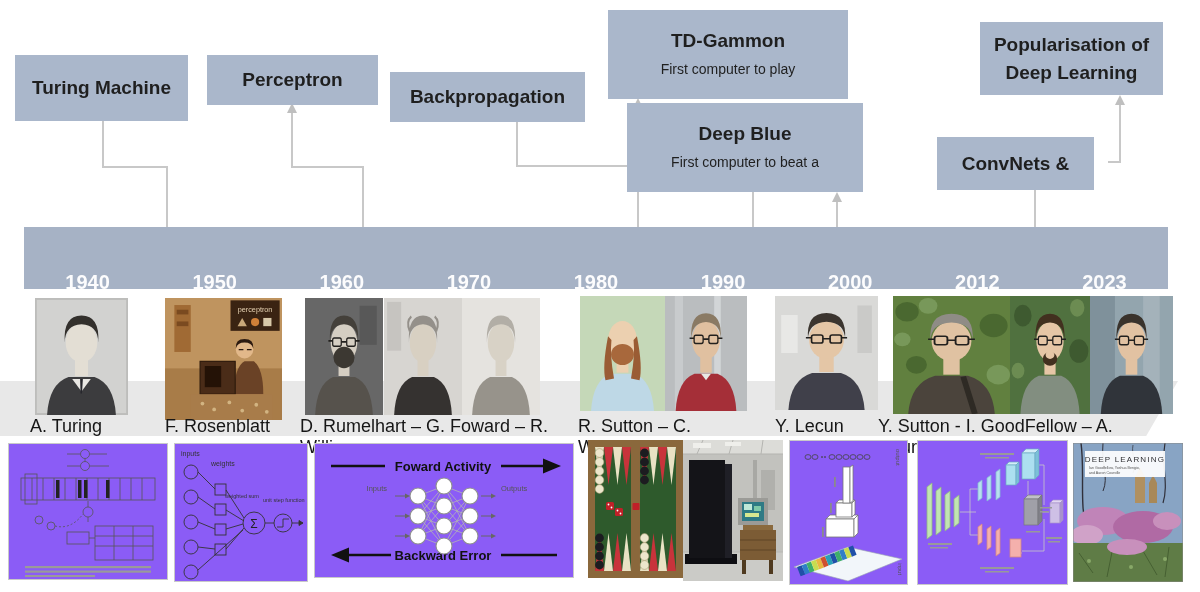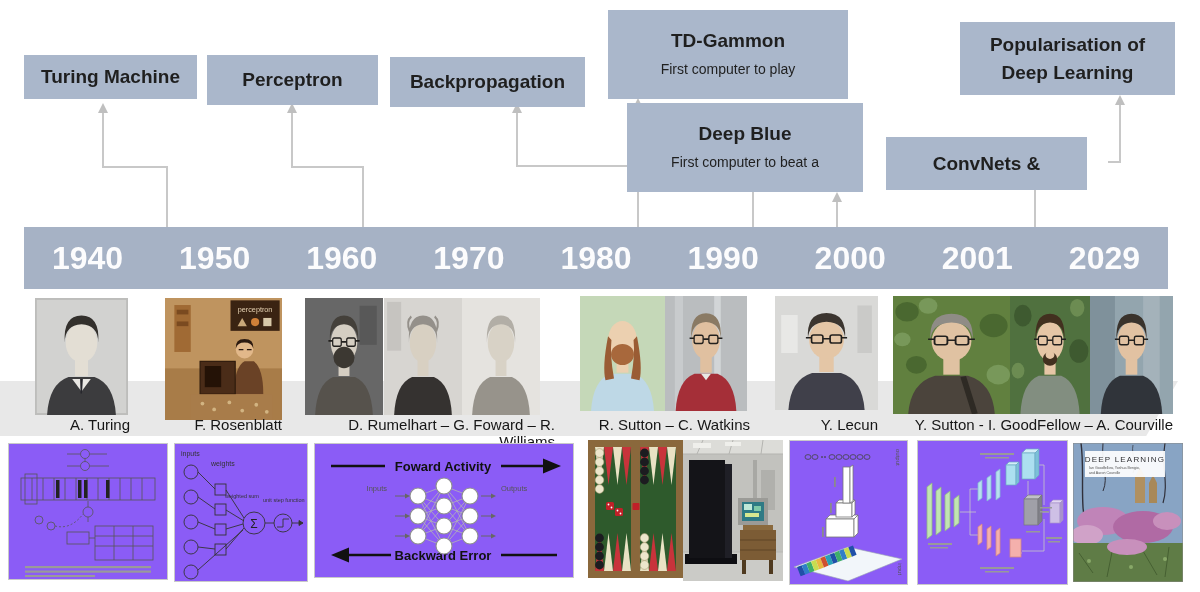--- a/index.html
+++ b/index.html
@@ -6,27 +6,27 @@
   .canvas{position:relative;width:1200px;height:592px;background:#fff;overflow:hidden;
           font-family:"Liberation Sans",sans-serif;}
   .box{position:absolute;background:var(--milestone-fill,#aab7cb);color:var(--box-text,#1f1f1f);
        display:flex;flex-direction:column;justify-content:center;text-align:center;z-index:3;}
   .bt{font-weight:bold;font-size:19px;line-height:28px;}
   .bl{font-size:14px;line-height:28px;}
   .boldlines .bl{font-weight:bold;font-size:19px;}
   .bar{position:absolute;left:24px;top:227px;width:1144px;height:62px;
        background:var(--timeline-fill,#a6b2c5);display:flex;z-index:2;}
   .bar span{flex:1;text-align:center;line-height:62px;color:var(--year-text,#fcfcfd);
-            font-weight:bold;font-size:32px;}
+            font-weight:bold;font-size:20px;margin-top:24px;}
   #connectors{position:absolute;left:0;top:0;z-index:1;}
   .band{position:absolute;left:0;top:381px;width:1178px;height:55px;background:var(--band,#e8e8e8);
         clip-path:polygon(0 0,100% 0,97.3% 100%,0 100%);z-index:0;}
   .photo{position:absolute;z-index:2;}
   .photo svg{width:100%;height:100%;display:block;}
-  .caption{position:absolute;top:416px;font-size:15px;color:#161616;text-align:right;z-index:2;}
+  .caption{position:absolute;top:416px;font-size:18px;color:#161616;text-align:left;z-index:2;}
   .fig{position:absolute;z-index:2;background:#8b5cf6;border:1px solid #c9c9c9;box-sizing:border-box;}
   .fig.noborder{border:none;}
   .fig svg{width:100%;height:100%;display:block;}
   svg text{font-family:"Liberation Sans",sans-serif;}
 </style>
 </head>
 <body>
 
 <div class="canvas">
 
@@ -61,55 +61,55 @@
     <g fill="#bfbfbf">
       <polygon points="103,103 98,113 108,113"></polygon>
       <polygon points="292,103 287,113 297,113"></polygon>
       <polygon points="517,103 512,113 522,113"></polygon>
       <polygon points="638,98 633,108 643,108"></polygon>
       <polygon points="837,192 832,202 842,202"></polygon>
       <polygon points="1120,95 1115,105 1125,105"></polygon>
     </g>
   </svg>
 
-  <div class="box" style="left:24px;top:55px;width:173px;height:44px">
+  <div class="box" style="left:15px;top:55px;width:173px;height:66px">
     <div class="bt">Turing Machine</div>
   </div>
   <div class="box" style="left:207px;top:55px;width:171px;height:50px">
     <div class="bt">Perceptron</div>
   </div>
-  <div class="box" style="left:390px;top:57px;width:195px;height:50px">
+  <div class="box" style="left:390px;top:72px;width:195px;height:50px">
     <div class="bt">Backpropagation</div>
   </div>
   <div class="box" style="left:608px;top:10px;width:240px;height:89px">
     <div class="bt">TD-Gammon</div>
     <div class="bl">First computer to play</div>
   </div>
   <div class="box" style="left:627px;top:103px;width:236px;height:89px">
     <div class="bt">Deep Blue</div>
     <div class="bl">First computer to beat a</div>
   </div>
-  <div class="box boldlines" style="left:886px;top:137px;width:201px;height:53px">
+  <div class="box boldlines" style="left:937px;top:137px;width:157px;height:53px">
     <div class="bt">ConvNets &amp;</div>
   </div>
-  <div class="box boldlines" style="left:960px;top:22px;width:215px;height:73px">
+  <div class="box boldlines" style="left:980px;top:22px;width:183px;height:73px">
     <div class="bt">Popularisation of</div>
     <div class="bl">Deep Learning</div>
   </div>
 
   <div class="bar">
     <span>1940</span>
     <span>1950</span>
     <span>1960</span>
     <span>1970</span>
     <span>1980</span>
     <span>1990</span>
     <span>2000</span>
-    <span>2001</span>
-    <span>2029</span>
+    <span>2012</span>
+    <span>2023</span>
   </div>
 
   <div class="band"></div>
 
   <div class="photo" style="left:35px;top:298px;width:93px;height:117px">
     <svg viewBox="0 0 100 120" preserveAspectRatio="none">
       <rect width="100" height="120" fill="#d2d2d0"></rect>
       <rect width="100" height="120" fill="none" stroke="#bdbdbb" stroke-width="4"></rect>
       <use href="#person" style="--skin:#e3ded4;--hair:#33302c;--shirt:#3c3c3e"></use>
       <path d="M40,83 L50,96 60,83 Z" fill="#e9e7e3"></path>

